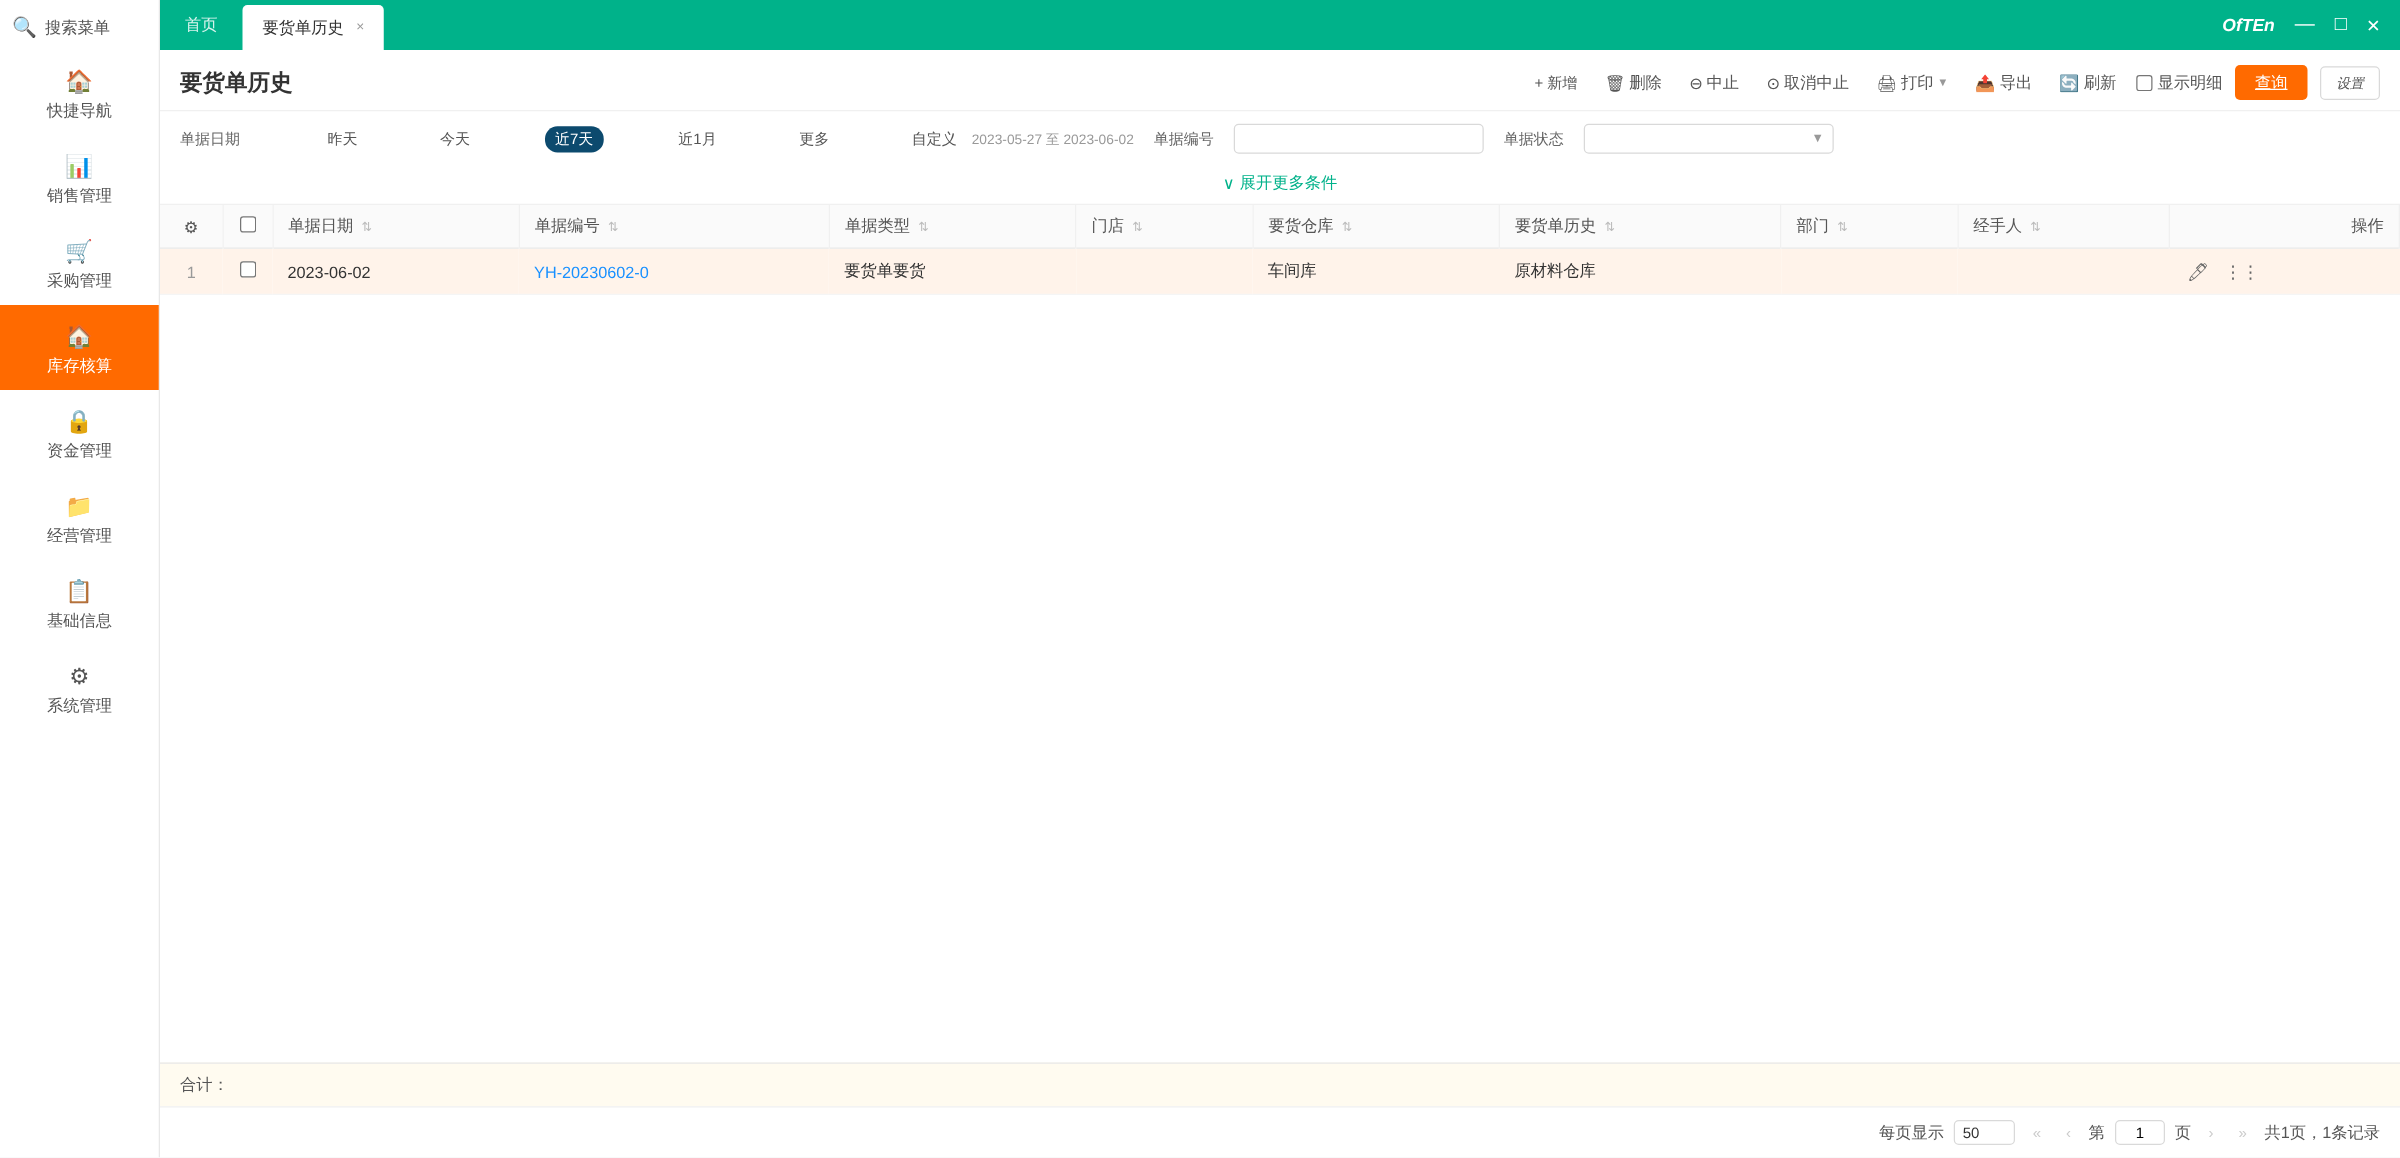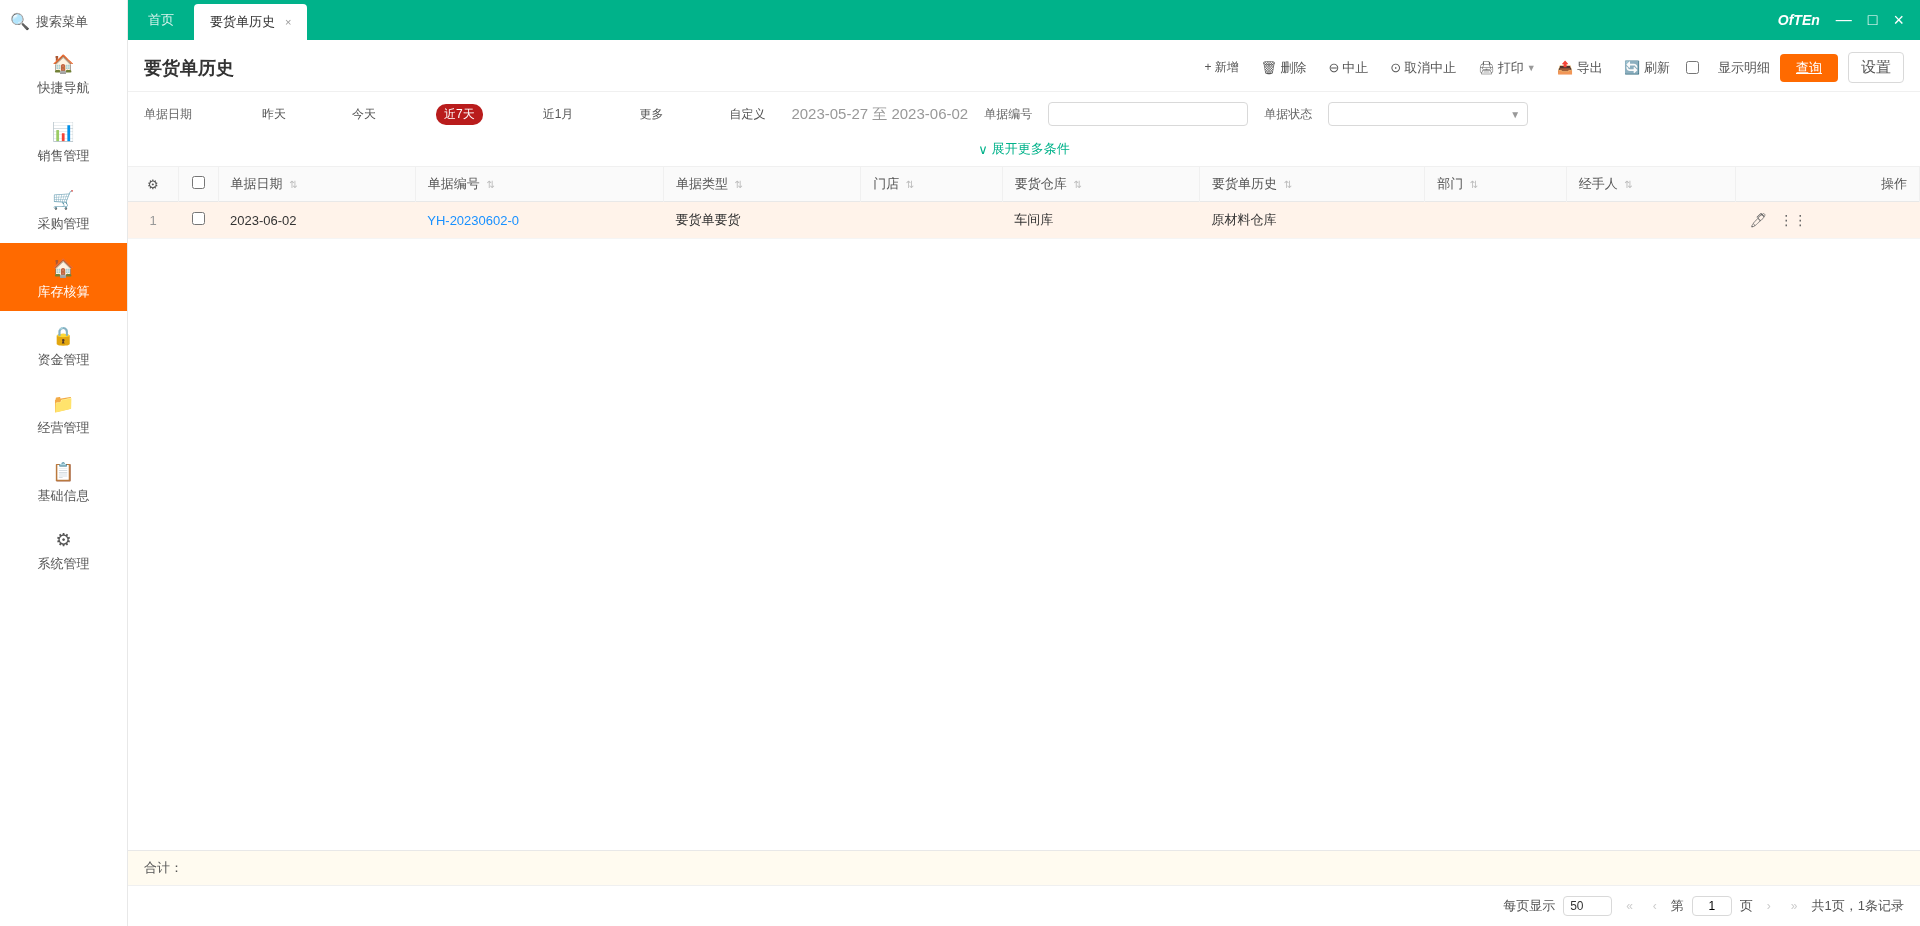--- a/index.html
+++ b/index.html
@@ -164,29 +164,29 @@
     }
     .date-btn {
       padding: 2px 6px;
       cursor: pointer;
       color: #555;
       border-radius: 3px;
       font-size: 12px;
       margin-left: 48px;
     }
     .date-btn.active {
-      background: #b91c1c;
+      background: #0c4a6e;
       color: #fff;
       border-radius: 10px;
       padding: 2px 8px;
     }
     .filter-date-range {
       color: #999;
-      font-size: 15px;
-      margin-left: 14px;
+      font-size: 11px;
+      margin-left: 0;
     }
     .filter-input {
       border: 1px solid #d9d9d9;
       border-radius: 4px;
       padding: 4px 8px;
       font-size: 12px;
       color: #333;
       width: 200px;
       outline: none;
     }
@@ -339,23 +339,24 @@
 
     
     input[type="checkbox"] { cursor: pointer; }
 
     
     .settings-btn {
       background: #fff;
       border: 1px solid #d9d9d9;
       border-radius: 4px;
       padding: 5px 12px;
-      font-size: 15px;
-      color: #555;
-      cursor: pointer;
+      font-size: 11px;
+      color: #555;
+      cursor: pointer;
+      font-style: italic;
     }
 
     .th-checkbox { width: 40px; text-align: center; }
     .th-index { width: 50px; text-align: center; }
   </style>
 </head>
 <body>
 
 <div class="sidebar">
   <div class="sidebar-search">
@@ -438,21 +439,21 @@
           <span style="font-size:9px;color:#999;">▼</span>
         </button>
         <button class="toolbar-btn" style="color:#555;background:none;border:none;cursor:pointer;display:flex;align-items:center;gap:3px;font-size:12px;padding:4px 6px;border-radius:3px;">
           <span>📤</span>
           <span>导出</span>
         </button>
         <button class="toolbar-btn" style="color:#555;background:none;border:none;cursor:pointer;display:flex;align-items:center;gap:3px;font-size:12px;padding:4px 6px;border-radius:3px;">
           <span>🔄</span>
           <span>刷新</span>
         </button>
-        <label style="display:flex;align-items:center;gap:19px;font-size:12px;color:#555;cursor:pointer;">
+        <label style="display:flex;align-items:center;gap:4px;font-size:12px;color:#555;cursor:pointer;">
           <input type="checkbox" style="">
           <span>显示明细</span>
         </label>
         <button class="toolbar-btn primary" style="background:#ff6a00;color:#fff;border:none;cursor:pointer;padding:5px 16px;border-radius:4px;font-size:13px;">查询</button>
         <button class="settings-btn">设置</button>
       </div>
     </div>
 
     <div class="filter-area">
       <div class="filter-row">

